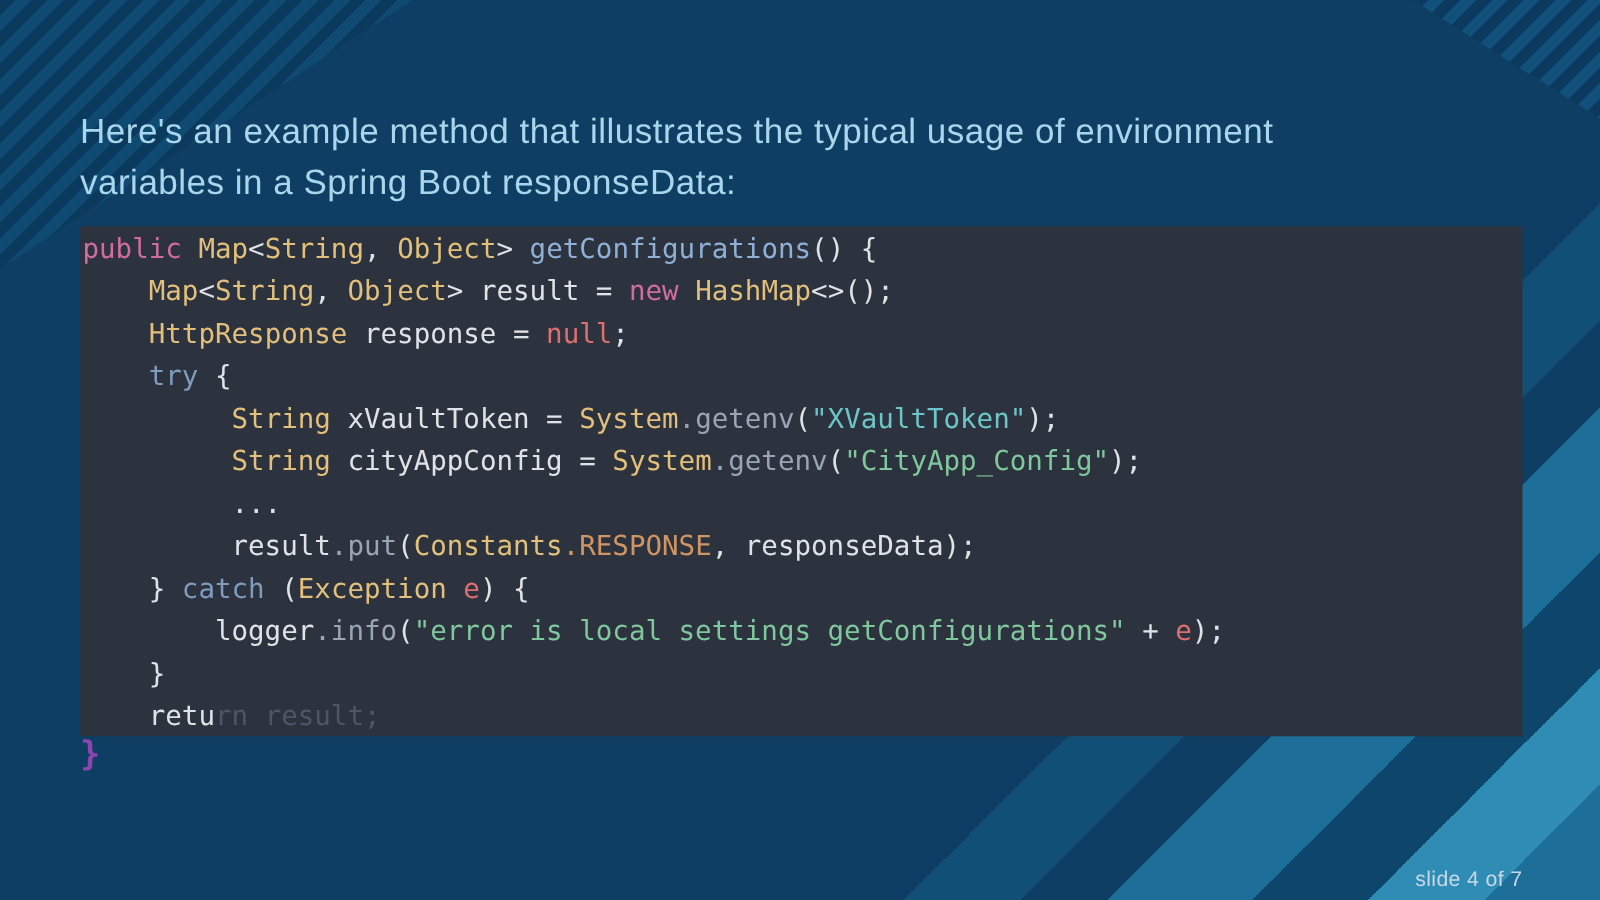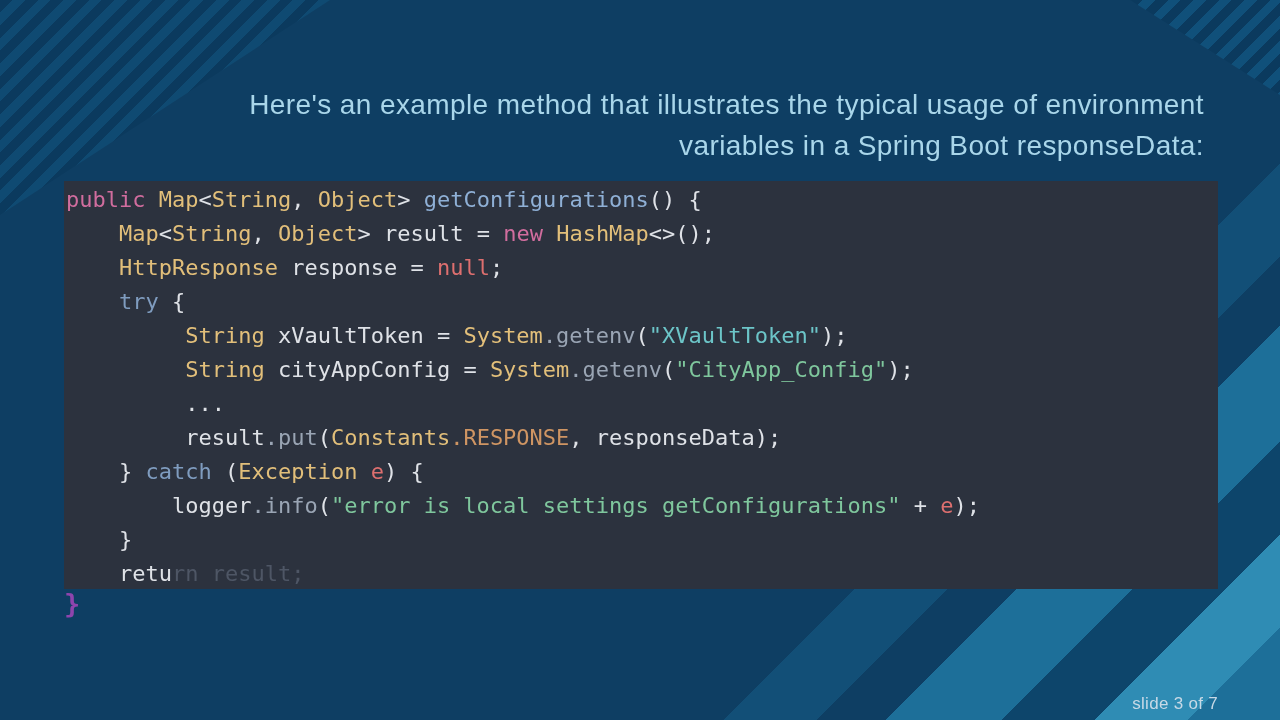--- a/index.html
+++ b/index.html
@@ -37,21 +37,20 @@
   }
   .heading {
     position: absolute;
     left: 64px; top: 84px;
     width: 1140px;
     font-size: 28px;
     line-height: 41px;
     letter-spacing: 0.4px;
     color: #a9d6ea;
     font-weight: 400;
-    text-align: right;
   }
   .code-block {
     position: absolute;
     left: 64px; top: 181px;
     width: 1154px; height: 408px;
     margin: 0;
     padding: 2px 0 0 2px;
     background: #2c323e;
     font-family: "DejaVu Sans Mono", monospace;
     font-size: 22px;
@@ -86,14 +85,14 @@
 
   <div class="heading" style="color: rgb(169, 214, 234);">
     <div>Here's an example method that illustrates the typical usage of environment</div>
     <div>variables in a Spring Boot responseData:</div>
   </div>
 
   <pre class="code-block"><div class="code-line"><span style="color: rgb(209, 109, 158);">public </span><span style="color: rgb(226, 191, 122);">Map</span><span style="color: rgb(223, 226, 231);">&lt;</span><span style="color: rgb(226, 191, 122);">String</span><span style="color: rgb(223, 226, 231);">, </span><span style="color: rgb(226, 191, 122);">Object</span><span style="color: rgb(223, 226, 231);">&gt; </span><span style="color: rgb(143, 176, 214);">getConfigurations</span><span style="color: rgb(223, 226, 231);">() {</span></div><div class="code-line"><span style="color: rgb(223, 226, 231);">    </span><span style="color: rgb(226, 191, 122);">Map</span><span style="color: rgb(223, 226, 231);">&lt;</span><span style="color: rgb(226, 191, 122);">String</span><span style="color: rgb(223, 226, 231);">, </span><span style="color: rgb(226, 191, 122);">Object</span><span style="color: rgb(223, 226, 231);">&gt; result = </span><span style="color: rgb(209, 109, 158);">new </span><span style="color: rgb(226, 191, 122);">HashMap</span><span style="color: rgb(223, 226, 231);">&lt;&gt;();</span></div><div class="code-line"><span style="color: rgb(223, 226, 231);">    </span><span style="color: rgb(226, 191, 122);">HttpResponse</span><span style="color: rgb(223, 226, 231);"> response = </span><span style="color: rgb(221, 111, 111);">null</span><span style="color: rgb(223, 226, 231);">;</span></div><div class="code-line"><span style="color: rgb(223, 226, 231);">    </span><span style="color: rgb(127, 156, 191);">try</span><span style="color: rgb(223, 226, 231);"> {</span></div><div class="code-line"><span style="color: rgb(223, 226, 231);">         </span><span style="color: rgb(226, 191, 122);">String</span><span style="color: rgb(223, 226, 231);"> xVaultToken = </span><span style="color: rgb(226, 191, 122);">System</span><span style="color: rgb(154, 165, 180);">.getenv</span><span style="color: rgb(223, 226, 231);">(</span><span style="color: rgb(108, 197, 200);">"XVaultToken"</span><span style="color: rgb(223, 226, 231);">);</span></div><div class="code-line"><span style="color: rgb(223, 226, 231);">         </span><span style="color: rgb(226, 191, 122);">String</span><span style="color: rgb(223, 226, 231);"> cityAppConfig = </span><span style="color: rgb(226, 191, 122);">System</span><span style="color: rgb(154, 165, 180);">.getenv</span><span style="color: rgb(223, 226, 231);">(</span><span style="color: rgb(127, 199, 157);">"CityApp_Config"</span><span style="color: rgb(223, 226, 231);">);</span></div><div class="code-line"><span style="color: rgb(223, 226, 231);">         ...</span></div><div class="code-line"><span style="color: rgb(223, 226, 231);">         result</span><span style="color: rgb(154, 165, 180);">.put</span><span style="color: rgb(223, 226, 231);">(</span><span style="color: rgb(226, 191, 122);">Constants</span><span style="color: rgb(207, 149, 99);">.RESPONSE</span><span style="color: rgb(223, 226, 231);">, responseData);</span></div><div class="code-line"><span style="color: rgb(223, 226, 231);">    } </span><span style="color: rgb(127, 156, 191);">catch</span><span style="color: rgb(223, 226, 231);"> (</span><span style="color: rgb(226, 191, 122);">Exception</span><span style="color: rgb(223, 226, 231);"> </span><span style="color: rgb(221, 111, 111);">e</span><span style="color: rgb(223, 226, 231);">) {</span></div><div class="code-line"><span style="color: rgb(223, 226, 231);">        logger</span><span style="color: rgb(154, 165, 180);">.info</span><span style="color: rgb(223, 226, 231);">(</span><span style="color: rgb(127, 199, 157);">"error is local settings getConfigurations"</span><span style="color: rgb(223, 226, 231);"> + </span><span style="color: rgb(221, 111, 111);">e</span><span style="color: rgb(223, 226, 231);">);</span></div><div class="code-line"><span style="color: rgb(223, 226, 231);">    }</span></div><div class="code-line"><span style="color: rgb(223, 226, 231);">    retu</span><span style="color: rgb(78, 86, 101);">rn result;</span></div></pre>
 
   <div class="closing-brace" style="color: rgb(142, 68, 173);">}</div>
 
-  <div class="footer" style="color: rgb(199, 217, 230);">slide 3 of 7</div>
+  <div class="footer" style="color: rgb(199, 217, 230);">slide 4 of 7</div>
 </div>
 
 </body></html>

